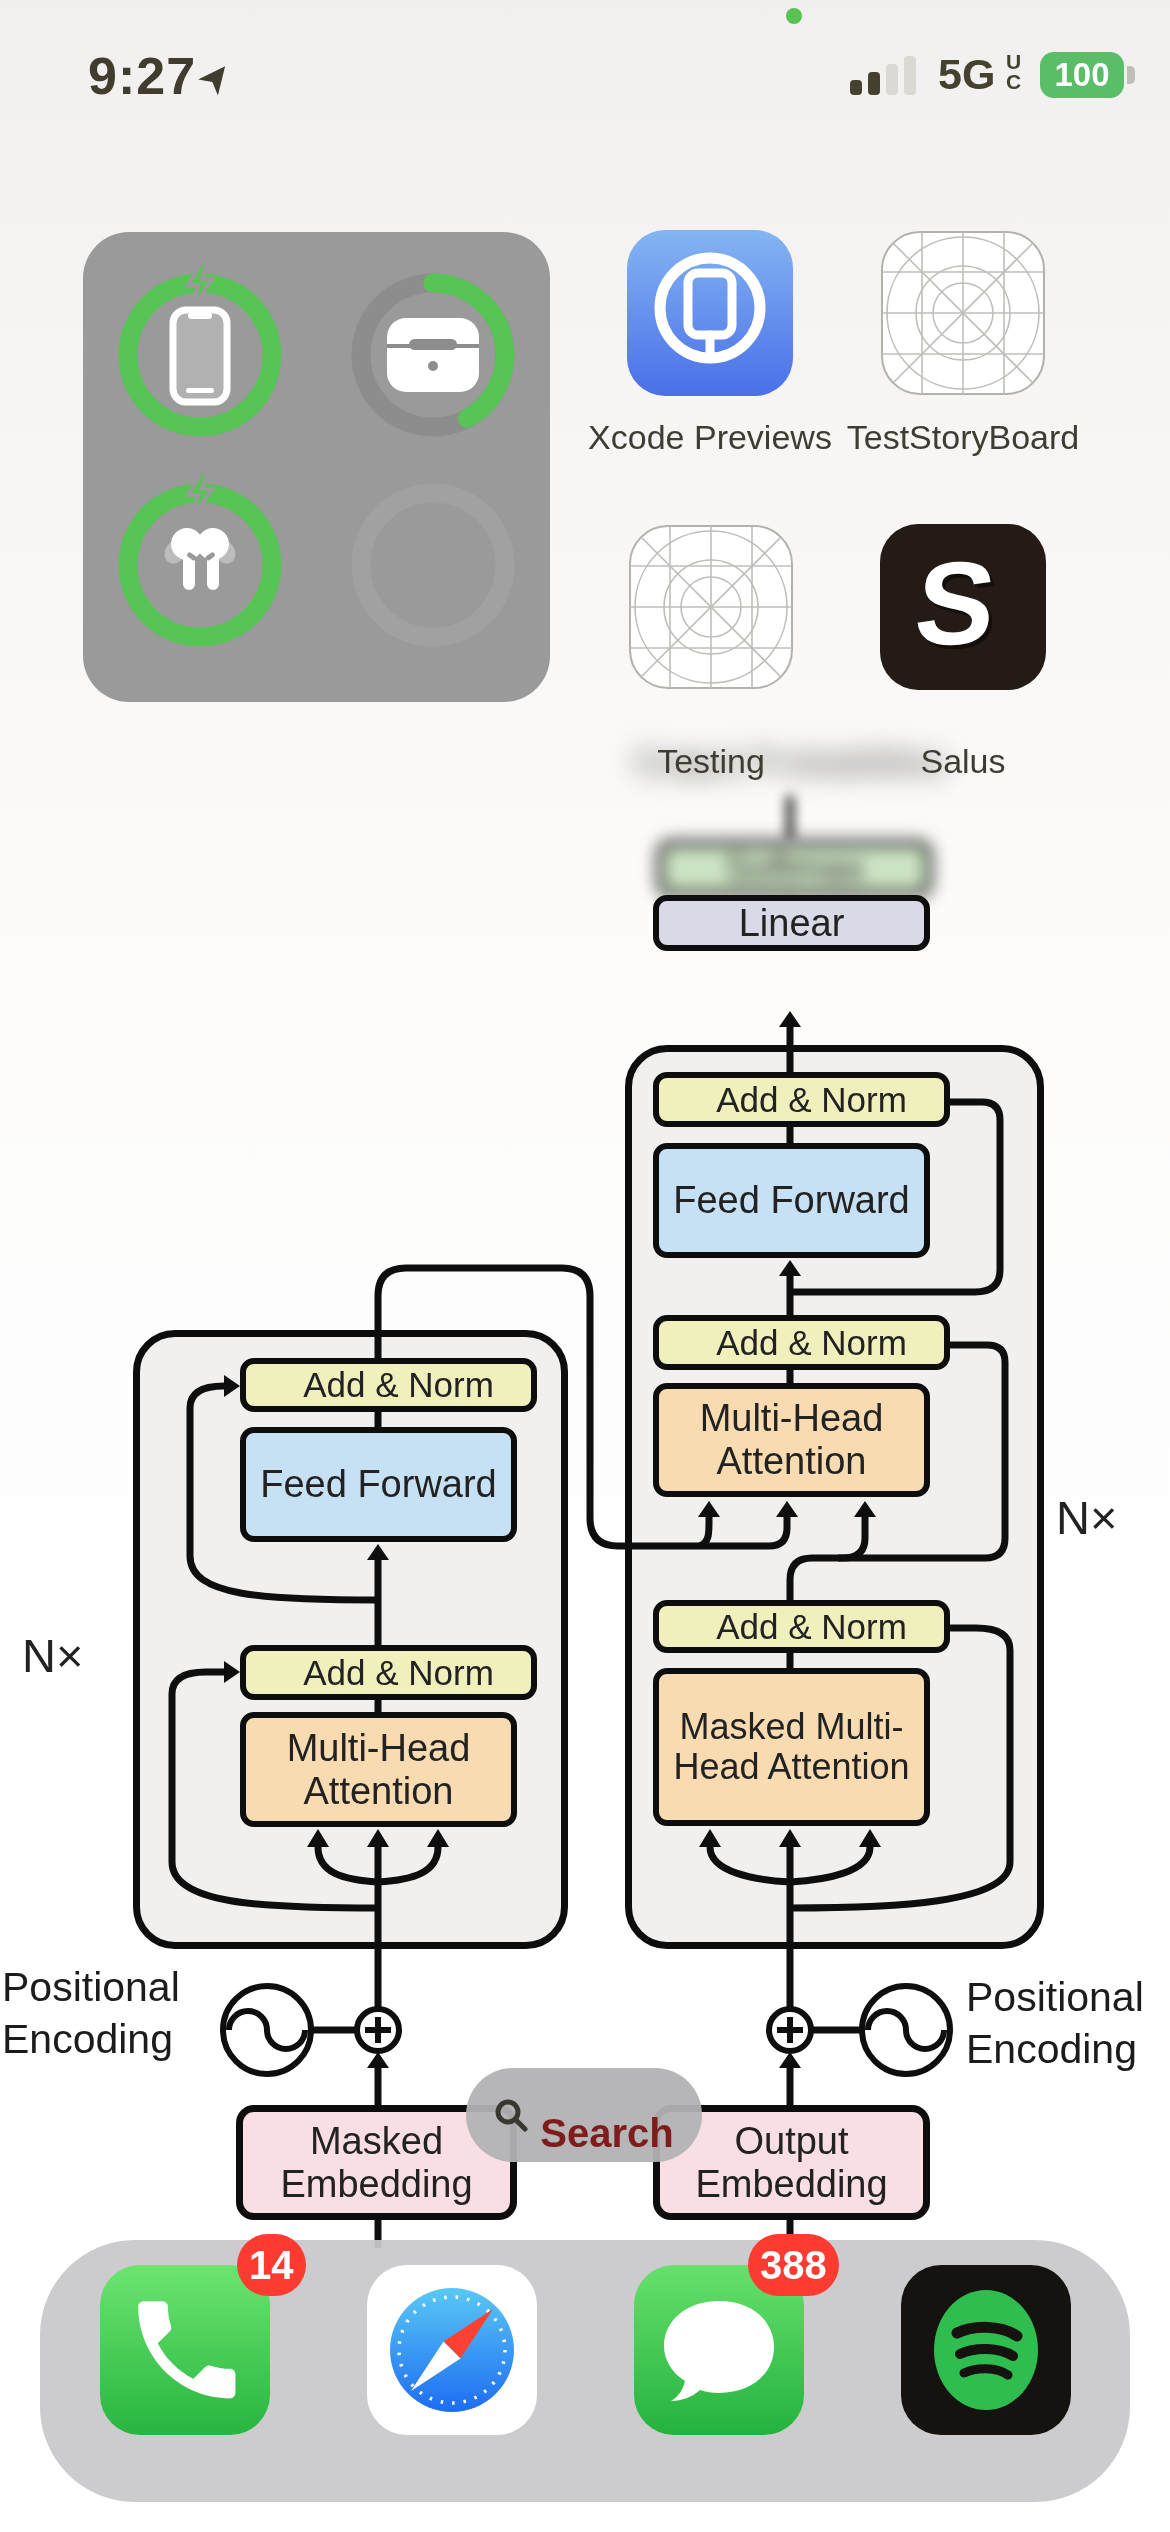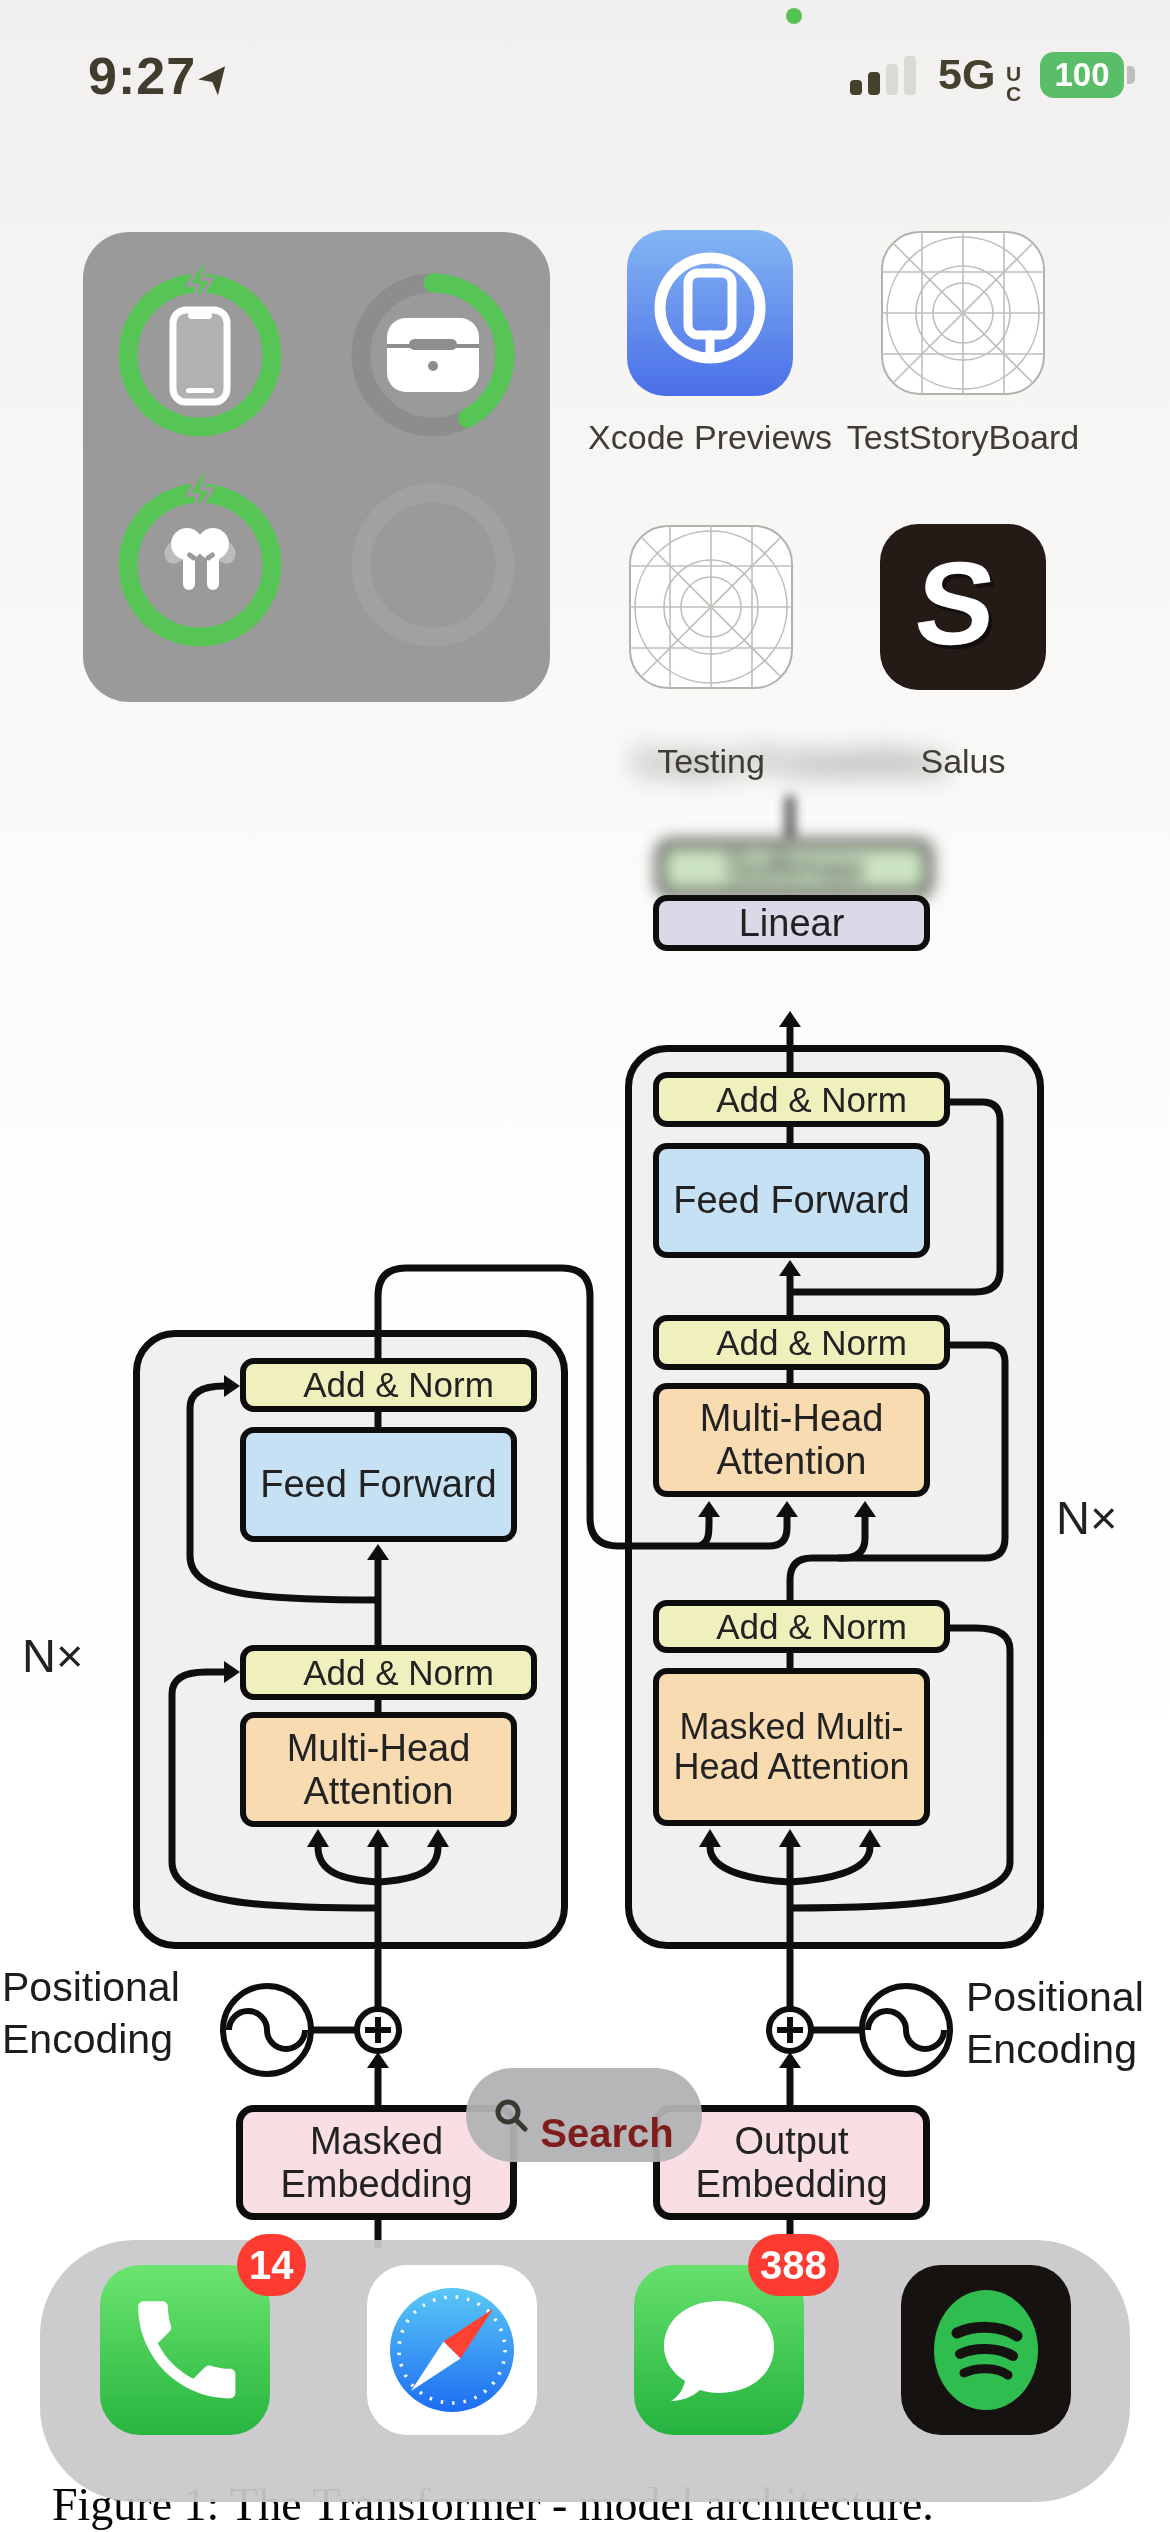--- a/index.html
+++ b/index.html
@@ -5,21 +5,21 @@
   html,body{margin:0;padding:0;background:#222;}
   #screen{position:relative;width:1170px;height:2532px;overflow:hidden;margin:0 auto;
     background:linear-gradient(180deg,#f1f0ee 0%,#f7f6f4 18%,#fdfcfb 40%,#ffffff 70%);
     font-family:"Liberation Sans",sans-serif;}
   .abs{position:absolute;}
   
   .time{left:88px;top:46px;font-size:52px;font-weight:700;color:#403d2e;letter-spacing:1px;}
   .loc-arrow{left:198px;top:54px;font-size:40px;color:#403d2e;transform:rotate(-51deg);}
   .privacy-dot{left:786px;top:8px;width:16px;height:16px;border-radius:50%;background:#58c253;}
   .net-label{left:938px;top:50px;font-size:43px;font-weight:700;color:#45412f;}
-  .net-sub{left:1006px;top:64px;width:22px;font-size:21px;font-weight:700;color:#45412f;
+  .net-sub{left:1006px;top:52px;width:22px;font-size:21px;font-weight:700;color:#45412f;
     line-height:0.95;word-break:break-all;letter-spacing:0;}
   .battery{left:1040px;top:52px;width:84px;height:46px;border-radius:14px;background:#5abe69;
     color:#fff;font-size:33px;font-weight:700;display:flex;align-items:center;justify-content:center;}
   .battery-tip{left:1127px;top:66px;width:8px;height:18px;border-radius:0 5px 5px 0;background:#c0beb8;}
   
   .widget{left:83px;top:232px;width:467px;height:470px;border-radius:46px;background:#9b9a9a;}
   .home-label{font-size:34px;color:#3e3c33;text-align:center;}
   
   .app-ic{width:166px;height:166px;}
   
@@ -162,21 +162,20 @@
   <div class="abs z3 dbox mha" style="left:240px;top:1712px;width:265px;height:103px;">Multi-Head Attention</div>
 
   <div class="abs z3 dbox emb" style="left:236px;top:2105px;width:267px;height:101px;">Masked Embedding</div>
   <div class="abs z3 dbox emb" style="left:653px;top:2105px;width:263px;height:101px;">Output Embedding</div>
 
   <div class="abs z3 nx" style="left:22px;top:1628px;">N×</div>
   <div class="abs z3 nx" style="left:1056px;top:1490px;">N×</div>
   <div class="abs z3 penc" style="left:2px;top:1962px;width:205px;">Positional Encoding</div>
   <div class="abs z3 penc" style="left:966px;top:1972px;width:210px;">Positional Encoding</div>
 
-  <div class="abs z4 caption" style="left:52px;top:2478px;">Figure 1: The Transformer - model architecture.</div>
 
   <div class="abs widget z10">
     <svg width="467" height="470" viewBox="0 0 467 470">
 
       <circle cx="117" cy="123" r="72" stroke="#57c556" stroke-width="19" fill="none"></circle>
       <g transform="translate(117,51)">
         <path d="M4 -24 L-12 2 L-2 2 L-7 24 L12 -4 L2 -4 L8 -24 Z" fill="#57c556" stroke="#9b9a9a" stroke-width="4"></path>
       </g>
       <g>
         <rect x="90" y="78" width="54" height="92" rx="13" fill="#b2b1b1" stroke="#fff" stroke-width="7"></rect>

